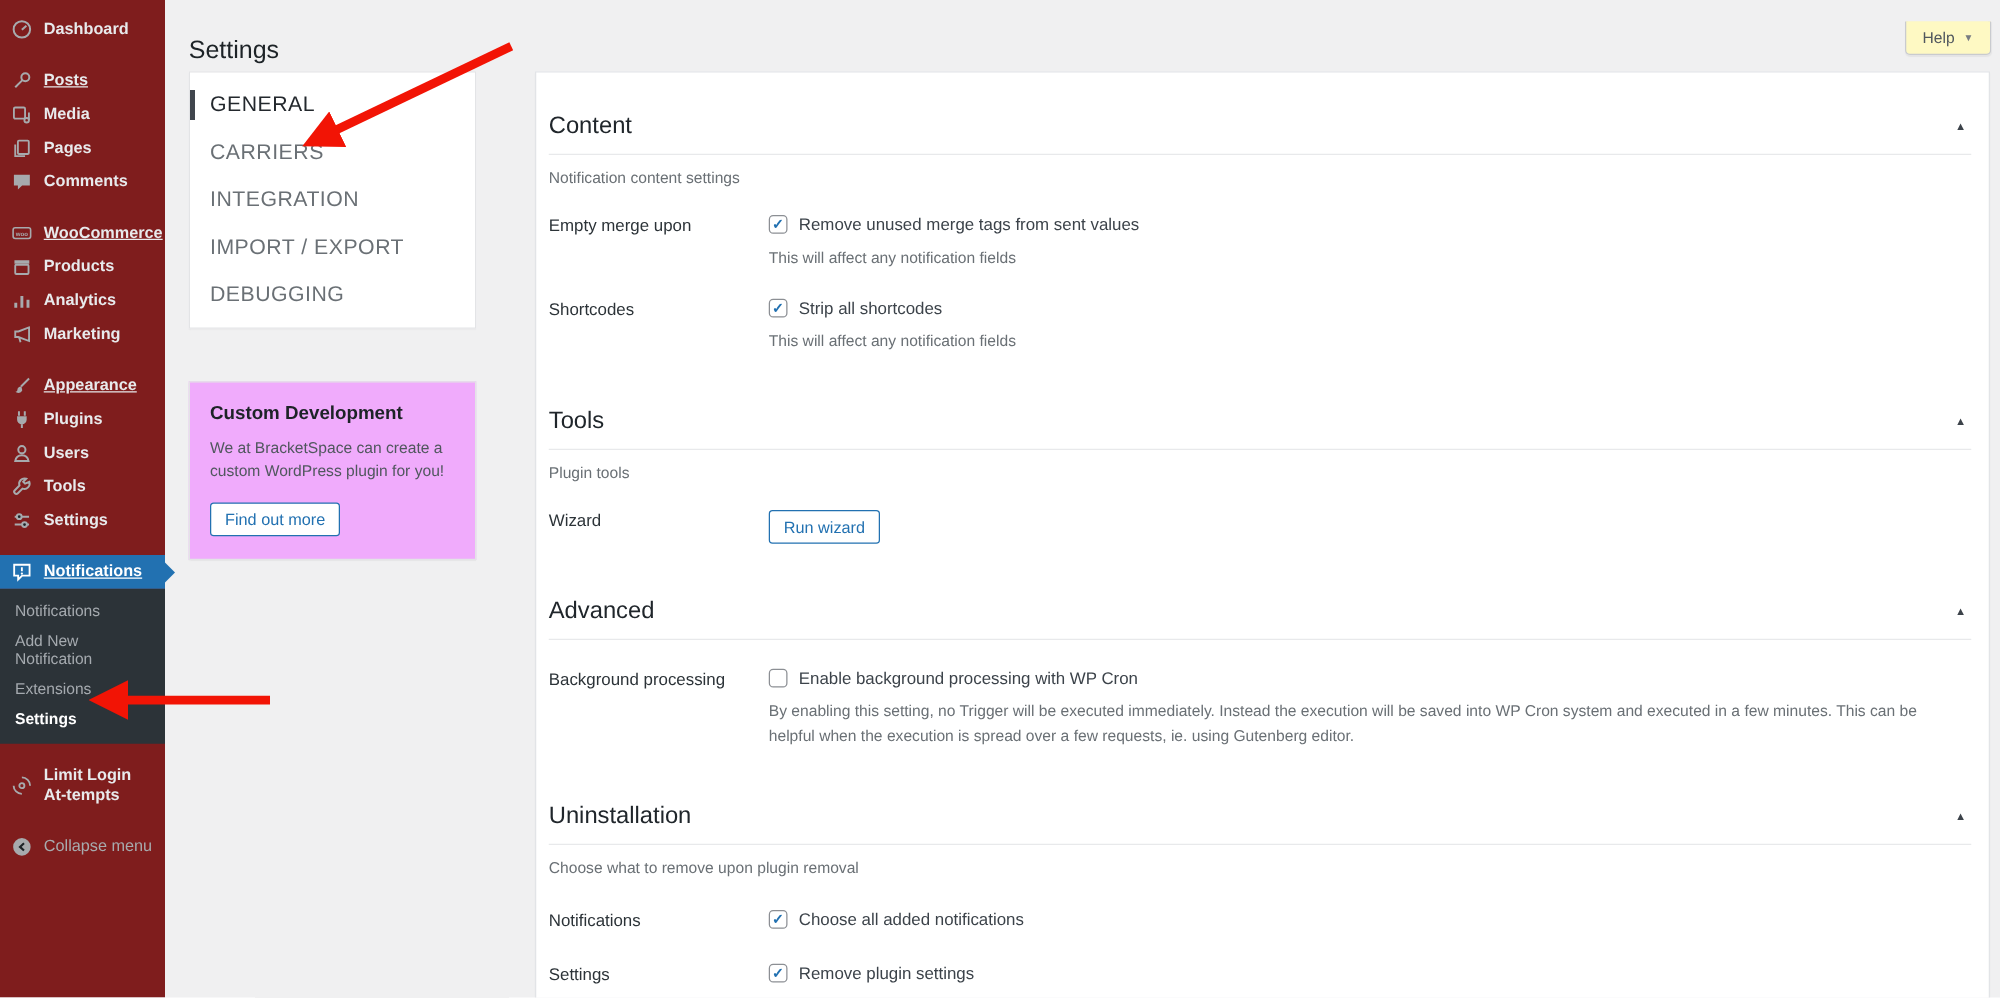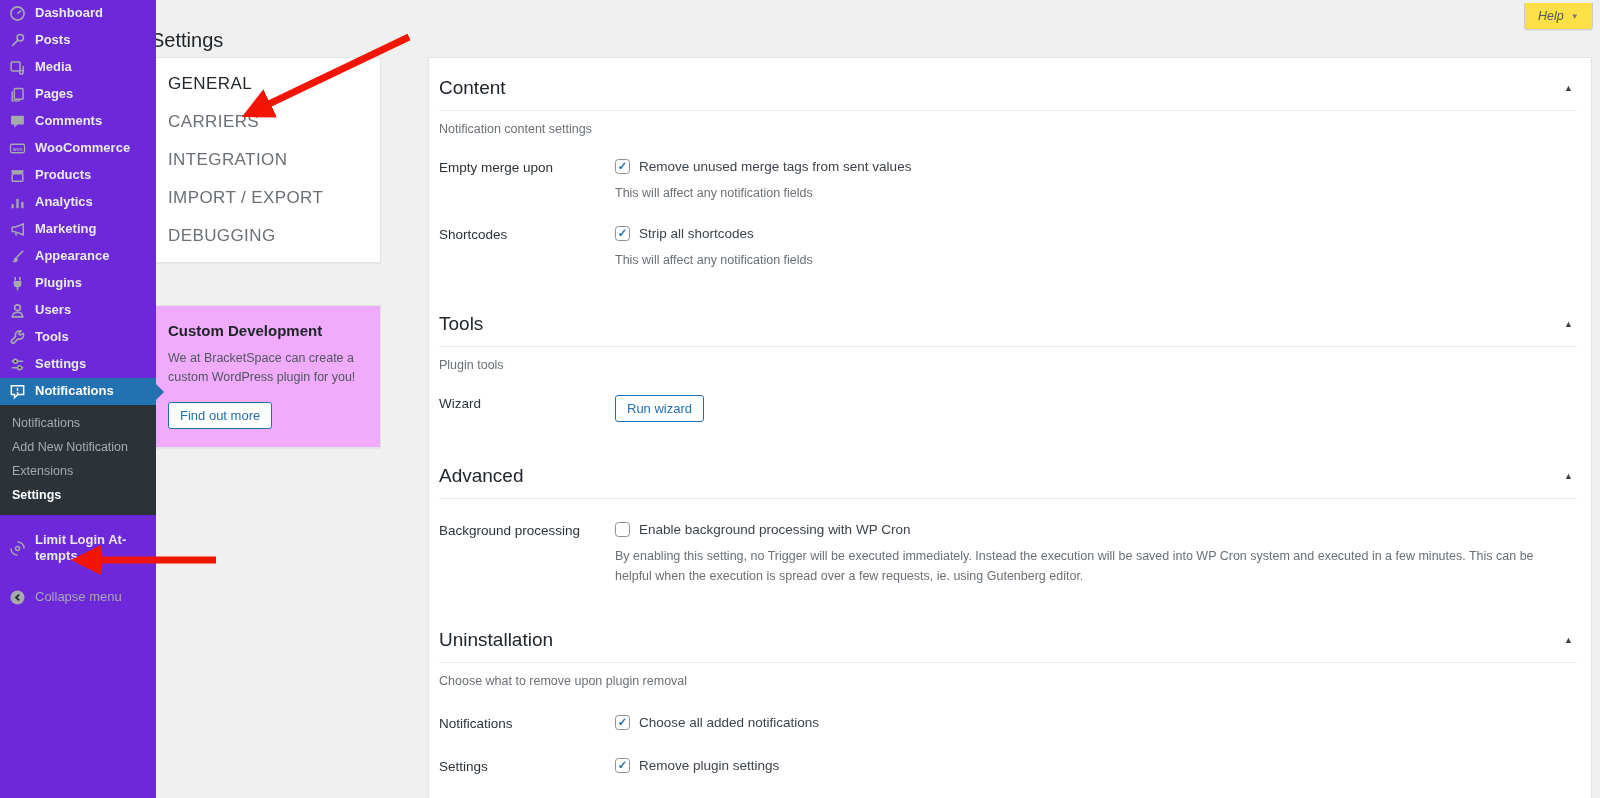--- a/index.html
+++ b/index.html
@@ -5,55 +5,55 @@
   * { box-sizing: border-box; }
   html,body { margin:0; padding:0; }
   body {
     width:1600px; height:798px; position:relative; overflow:hidden;
     background:#f0f0f1; font-family:"Liberation Sans", sans-serif;
     -webkit-font-smoothing:antialiased;
   }
 
   
   #sidebar {
-    position:absolute; left:0; top:0; width:156px; height:798px;
-    background:#6d28d9; z-index:5; 
+    position:absolute; left:0; top:0; width:132px; height:798px;
+    background:#7f1d1d; z-index:5; padding-top:10px;
   }
   .menu-item{
     display:flex; align-items:center; gap:9px; padding:5px 6px 5px 9px;
     color:#e8eaec; font-size:13px; font-weight:600; cursor:pointer; position:relative;
     line-height:1.25;
   }
   .menu-item .mi{ flex:0 0 17px; height:17px; color:#a7aaad; display:inline-flex; }
   .menu-item .mi svg{ width:17px; height:17px; }
-  .gap{ margin-top:0; }
+  .gap{ margin-top:14px;text-decoration:underline; }
   .menu-item.active{ background:#2271b1; color:#fff; }
   .menu-item.active .mi{ color:#fff; }
   .menu-item.active::after{
     content:""; position:absolute; right:-8px; top:50%; transform:translateY(-50%);
     width:0; height:0; border:8px solid transparent; border-left:8px solid #2271b1; border-right:0;
   }
   .submenu{ background:#2c3338; padding:6px 0 8px; }
   .sub-item{
     padding:5px 8px 5px 12px; font-size:12.5px; color:#a5aaaf; cursor:pointer; font-weight:400;
   }
   .sub-item.current{ color:#fff; font-weight:700; }
   .menu-foot{ margin-top:12px; }
   .wrap-label{ width:92px; }
   .collapse-item{ color:#a7aaad; margin-top:14px; font-weight:400; }
 
   
   #page-title{
     position:absolute; left:151px; top:16px; font-size:20px; color:#1d2327; font-weight:400;
   }
   .help-btn{
-    position:absolute; top:3px; left:1524px; height:27px; display:flex; align-items:center; gap:7px;
-    background:#fde047; border:1px solid #c9cbcf; border-top:none; border-radius:0 0 4px 4px;
+    position:absolute; top:17px; left:1524px; height:27px; display:flex; align-items:center; gap:7px;
+    background:#fef9c3; border:1px solid #c9cbcf; border-top:none; border-radius:0 0 4px 4px;
     padding:0 13px; font-size:12.5px; color:#50575e; cursor:pointer;
-    box-shadow:0 1px 1px rgba(0,0,0,.05); z-index:6;font-style:italic;
+    box-shadow:0 1px 1px rgba(0,0,0,.05); z-index:6;
   }
   .help-btn .caret{ font-size:8px; color:#787c82; }
 
   
   .tabs{
     position:absolute; left:151px; top:57px; width:230px; background:#fff;
     border:1px solid #e3e4e6; box-shadow:0 1px 1px rgba(0,0,0,.04); padding:7px 0;
   }
   .tab{
     position:relative; padding:9px 16px; font-size:17px; letter-spacing:.4px;
@@ -75,21 +75,21 @@
     display:inline-block; background:#fff; border:1px solid #2271b1; color:#2271b1;
     font-size:13px; padding:5px 11px; border-radius:3px; cursor:pointer;
   }
 
   
   .panel{
     position:absolute; left:428px; top:57px; width:1164px; height:780px; background:#fff;
     border:1px solid #e2e4e7; box-shadow:0 1px 1px rgba(0,0,0,.04);
     padding:0 14px 0 10px; overflow:hidden;
   }
-  .section{ margin-top:4px; }
+  .section{ margin-top:17px; }
   .section + .section{ margin-top:28px; }
   .section-head{
     display:flex; justify-content:space-between; align-items:center;
     padding:15px 2px 11px 0; border-bottom:1px solid #e8e9eb;
     font-size:19px; color:#20262b;
   }
   .collapse-arrow{ font-size:9px; color:#3c434a; cursor:pointer; padding-right:2px; }
   .section-sub{ font-size:12.5px; color:#6a7075; margin-top:11px; }
   .row{ display:flex; align-items:flex-start; margin-top:23px; }
   .row-label{ flex:0 0 176px; font-size:13.5px; color:#2c3338; padding-top:1px; }

